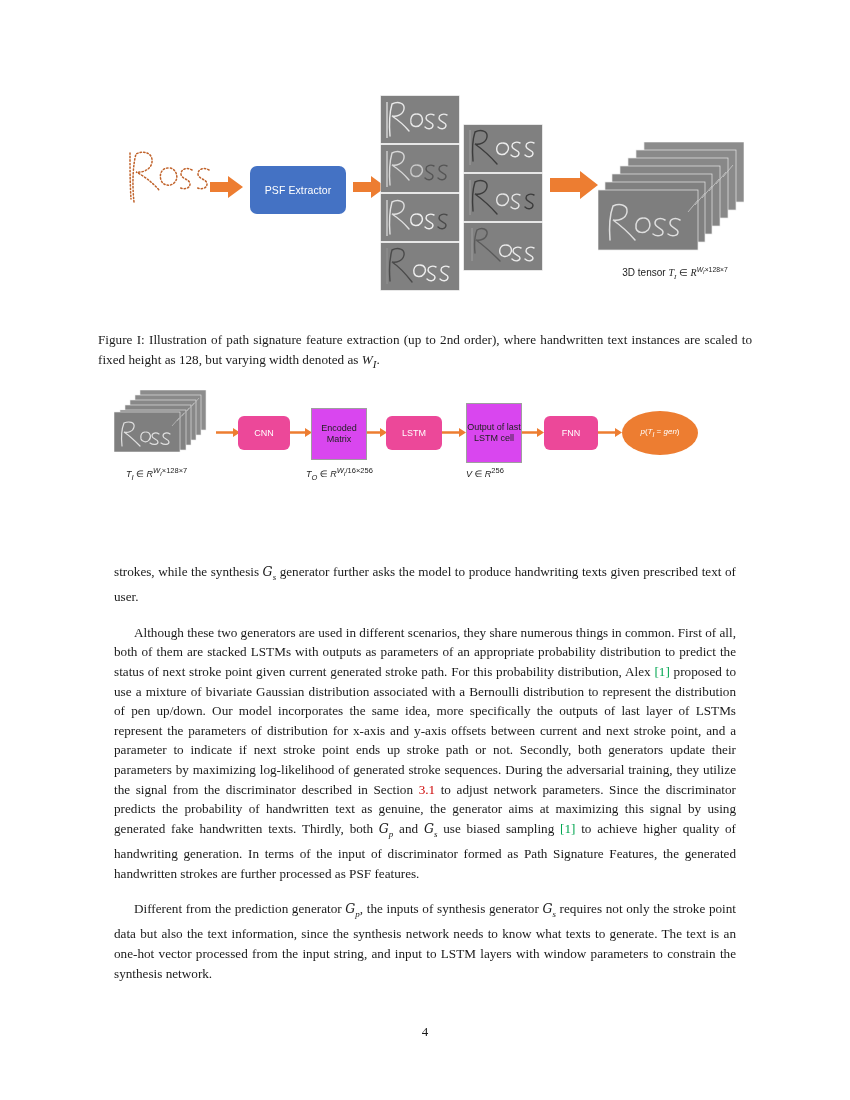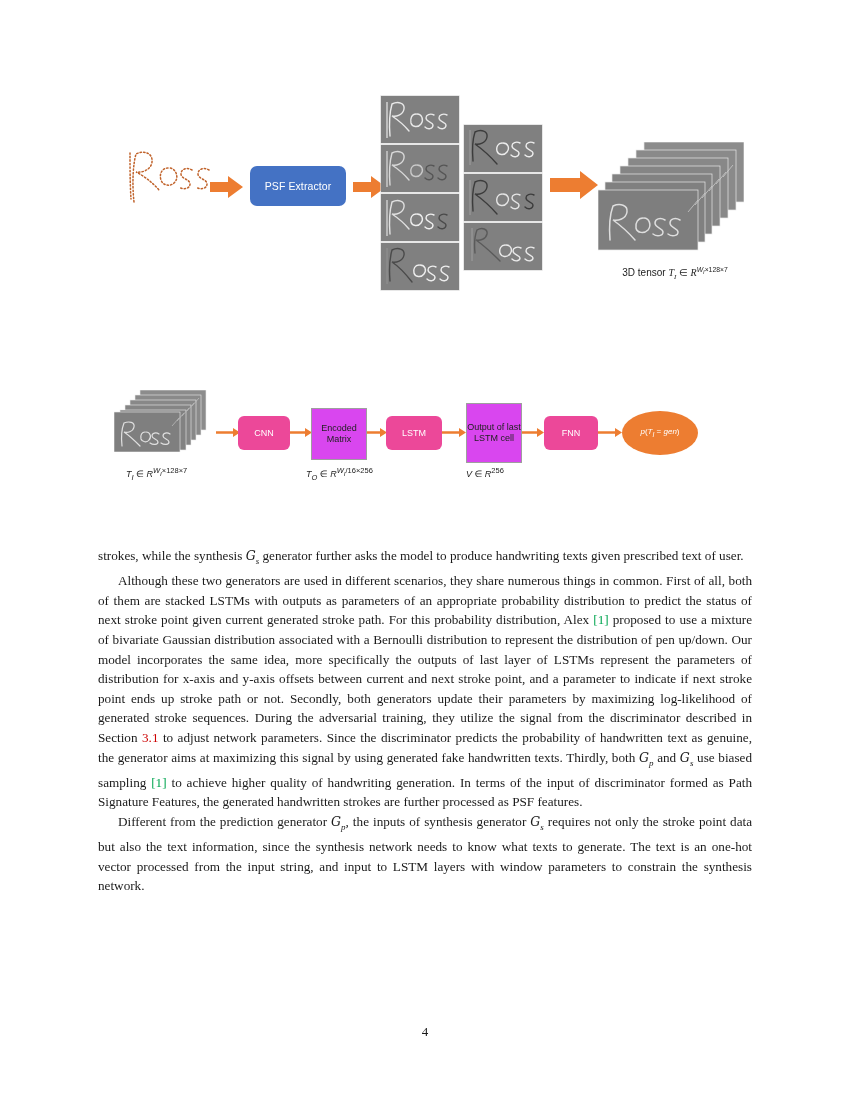--- a/index.html
+++ b/index.html
@@ -36,21 +36,21 @@
     left: 22px;
     top: 52px;
     width: 100px;
     height: 62px;
   }
   .psf-box {
     position: absolute;
     left: 152px;
     top: 74px;
     width: 96px;
-    height: 40px;
+    height: 48px;
     background: #4472C4;
     border-radius: 7px;
     display: flex;
     align-items: center;
     justify-content: center;
     color: #ffffff;
     font-family: "Liberation Sans", sans-serif;
     font-size: 10.5px;
     letter-spacing: .1px;
   }
@@ -118,21 +118,21 @@
     left: 98px;
     top: 498px;
     width: 654px;
     text-align: center;
   }
   #body {
     left: 98px;
     top: 546px;
     width: 654px;
   }
-  #body p { margin: 0; text-indent: 0; }
+  #body p { margin: 16px; text-indent: 0; }
   #body p.indent { text-indent: 20px; }
   .cite-green { color: #00a550; }
   .cite-red { color: #cc0000; }
   .pg {
     position: absolute;
     left: 0; top: 1024px;
     width: 850px;
     text-align: center;
     font-family: "Liberation Serif", serif;
     font-size: 13px;
@@ -329,20 +329,24 @@
             <path d="M125 35 L135 23"></path>
         </g>
       </svg>
     </div>
 
     <div class="tensor-label">
       <span>3D tensor </span><span class="mathit">T</span><span class="mathit sub">I</span><span> ∈ </span><span class="mathit">R</span><span class="sup"><i>W<sub>I</sub></i>×128×7</span>
     </div>
   </div>
 
+  <div class="caption" id="cap1">
+    Figure I: Illustration of path signature feature extraction (up to 2nd order), where handwritten
+    text instances are scaled to fixed height as 128, but varying width denoted as <i>W<sub>I</sub></i>.
+  </div>
 
   <div id="figure2">
 
     <div class="f2-stack">
       <svg viewBox="0 0 100 62" xmlns="http://www.w3.org/2000/svg">
         <g>
           <rect x="26" y="0" width="66" height="40" fill="#8c8c8c" stroke="#ececec" stroke-width="0.6"></rect>
           <rect x="21" y="5" width="66" height="40" fill="#8a8a8a" stroke="#ececec" stroke-width="0.6"></rect>
           <rect x="16" y="10" width="66" height="40" fill="#888" stroke="#ececec" stroke-width="0.6"></rect>
           <rect x="11" y="15" width="66" height="40" fill="#858585" stroke="#ececec" stroke-width="0.6"></rect>

